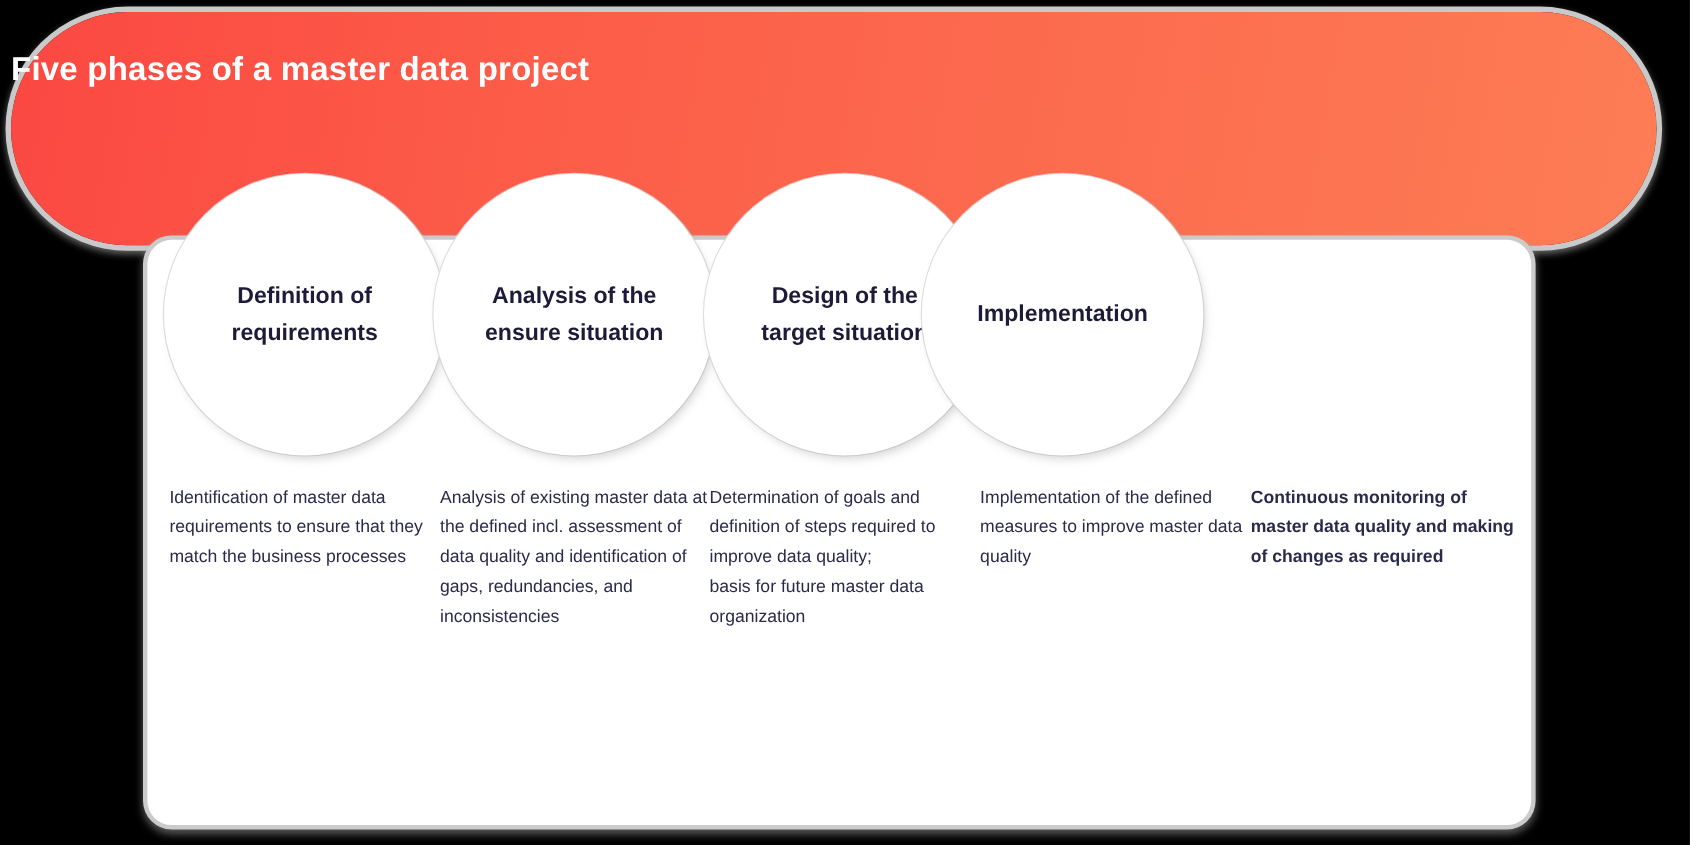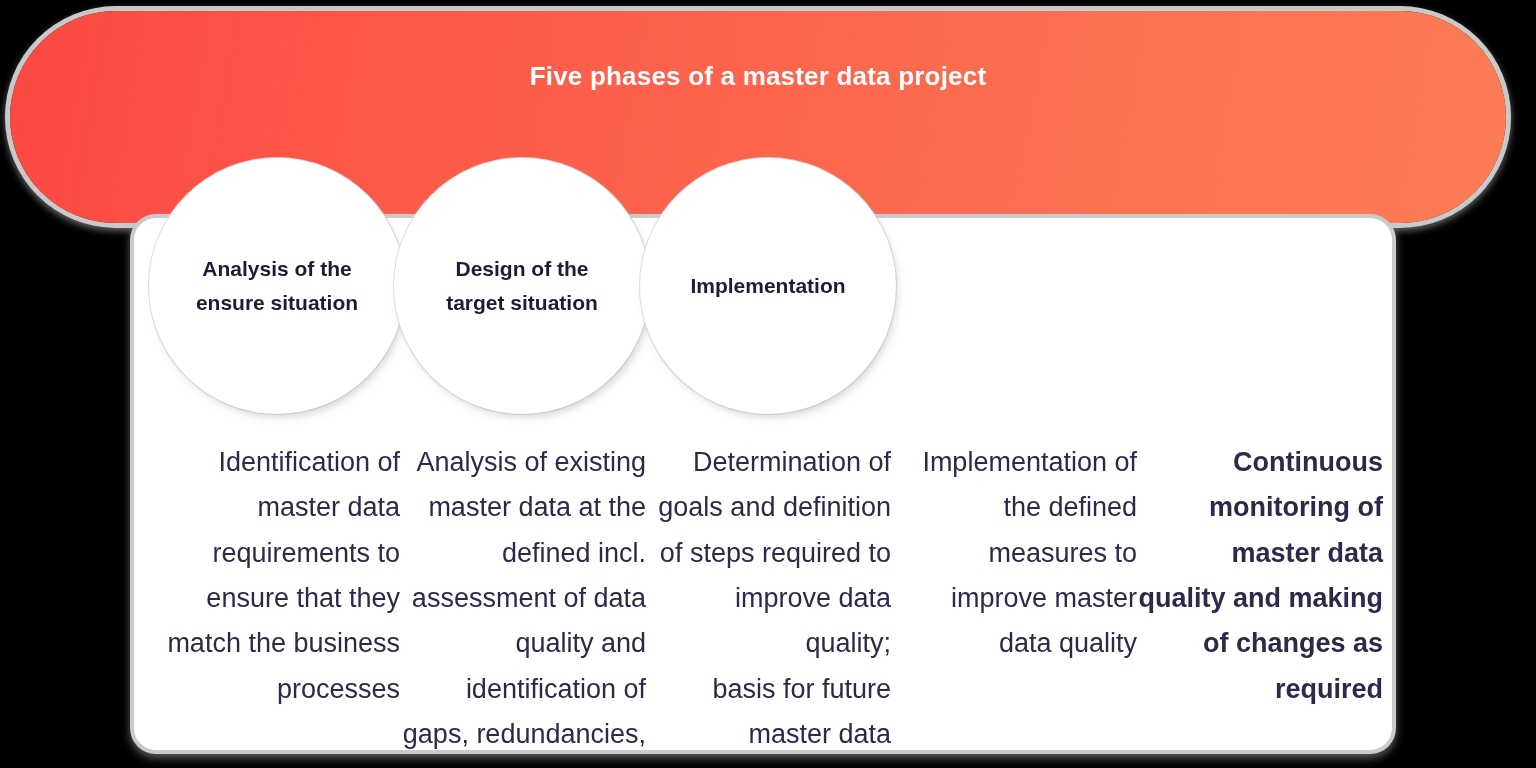--- a/index.html
+++ b/index.html
@@ -31,24 +31,23 @@
     height: 212px;
     border-radius: 110px;
     background: linear-gradient(100deg, #FB4842 0%, #FC5A48 28%, #FC6B4E 62%, #FD7D55 100%);
     box-shadow: 0 0 0 5px #c9c9c9, 0 3px 7px 5px rgba(190,190,190,0.55);
   }
   .banner-title {
     position: absolute;
     left: 0;
     top: 0;
     width: 100%;
-    text-align: center;
-    padding-top: 50px;
+    padding-top: 36px;
     color: #ffffff;
-    font-size: 26px;
+    font-size: 30px;
     font-weight: bold;
     letter-spacing: 0.2px;
     white-space: nowrap;
   }
 
   
   .panel {
     position: absolute;
     left: 134px;
     top: 218px;
@@ -101,23 +100,23 @@
     position: absolute;
     left: 0;
     top: 440px;
     width: 1536px;
     height: 300px;
   }
   .desc {
     position: absolute;
     top: 0;
     width: 246px;
-    text-align: right;
+    text-align: left;
     color: #2b2a4a;
-    font-size: 27px;
+    font-size: 16px;
     line-height: 1.68;
     white-space: pre-line;
   }
   .desc:nth-child(1) { left: 154px; }
   .desc:nth-child(2) { left: 400px; }
   .desc:nth-child(3) { left: 645px; }
   .desc:nth-child(4) { left: 891px; }
   .desc:nth-child(5) { left: 1137px; font-weight: bold; }
 </style>
 </head>
@@ -125,20 +124,24 @@
 
 <div id="stage">
 
   <div class="banner">
     <div class="banner-title">Five phases of a master data project</div>
   </div>
 
   <div class="panel"></div>
 
   <div class="circles">
+    <div class="circle">
+      <div class="circle-label">Definition of
+requirements</div>
+    </div>
     <div class="circle">
       <div class="circle-label">Analysis of the
 ensure situation</div>
     </div>
     <div class="circle">
       <div class="circle-label">Design of the
 target situation</div>
     </div>
     <div class="circle">
       <div class="circle-label">Implementation</div>

